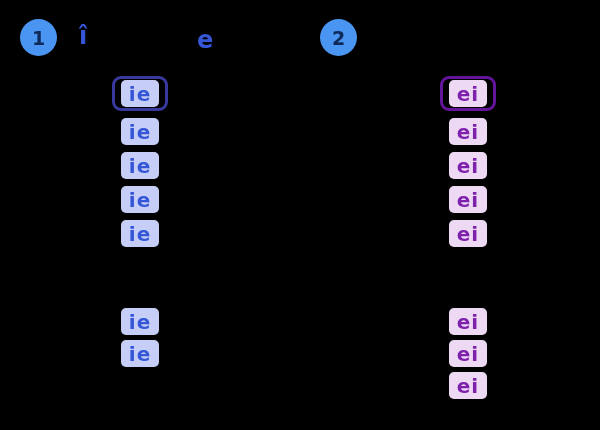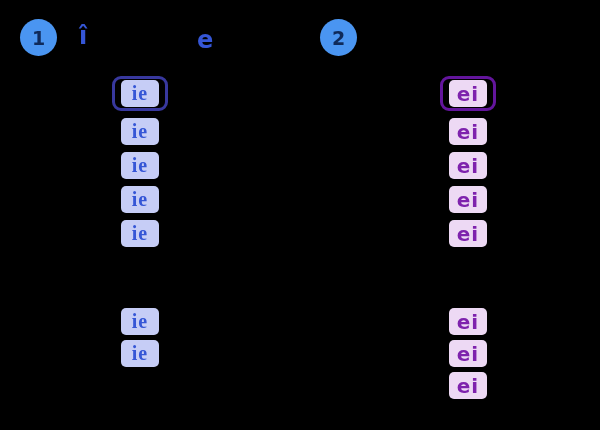--- a/index.html
+++ b/index.html
@@ -43,21 +43,21 @@
   #left-g1{left:112px;top:76px;width:56px;gap:7px;}
   #left-g2{left:112px;top:308px;width:56px;gap:5px;}
   #right-g1{left:440px;top:76px;width:56px;gap:7px;}
   #right-g2{left:440px;top:308px;width:56px;gap:5px;}
 
   .cell{
     width:38px;height:27px;border-radius:5px;
     display:flex;align-items:center;justify-content:center;
     font-weight:700;font-size:20px;letter-spacing:1px;
   }
-  .left-cell{background:var(--left-highlight);color:var(--left-text);font-family:Liberation Serif, serif;}
+  .left-cell{background:var(--left-highlight);color:var(--left-text);}
   .right-cell{background:var(--right-highlight);color:var(--right-text);}
 
   .outline{
     border-radius:9px;padding:1px 6px;
     display:flex;align-items:center;justify-content:center;
   }
   .left-outline{border:3px solid var(--left-outline);}
   .right-outline{border:3px solid var(--right-outline);}
 </style>
 </head>

